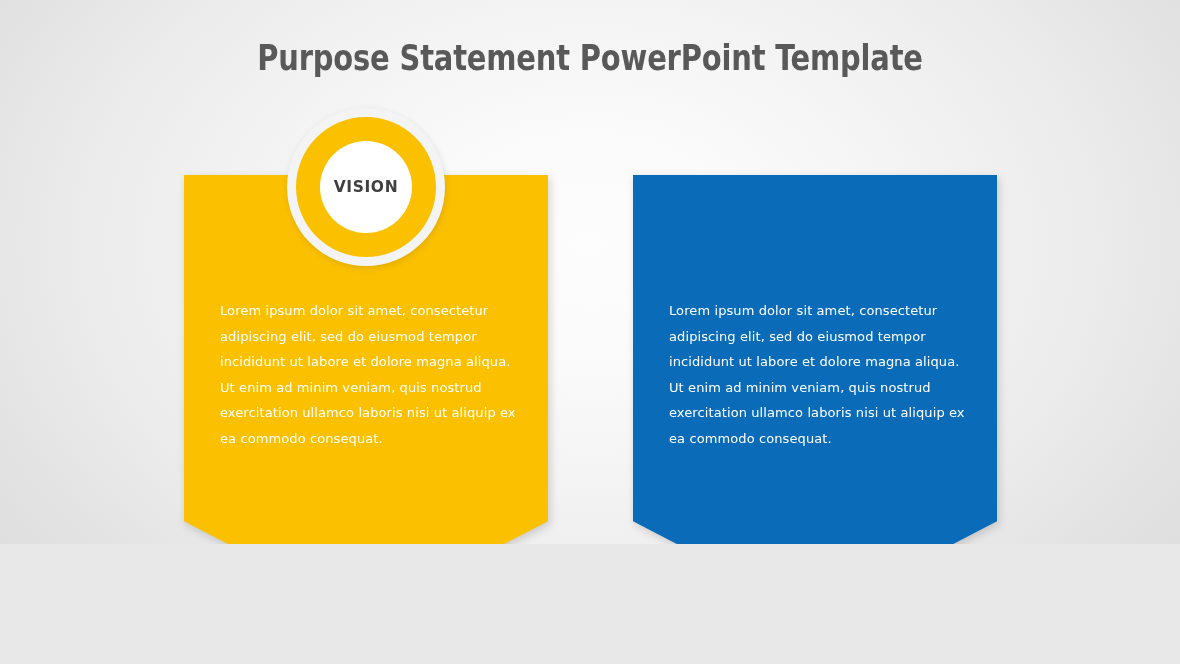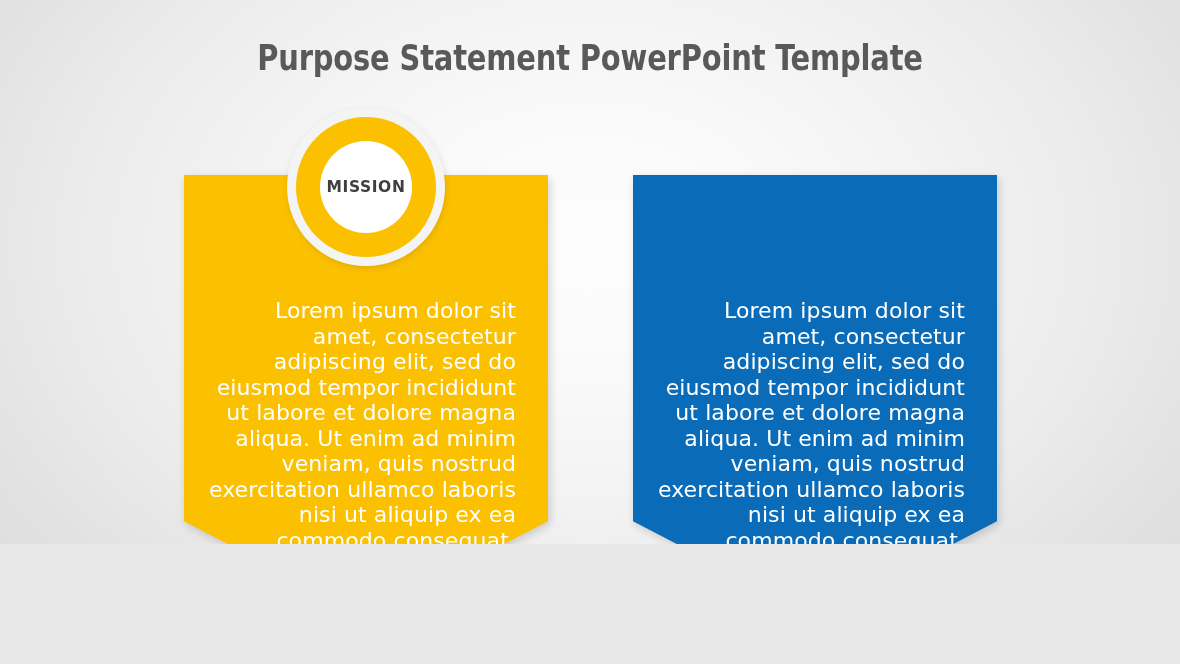--- a/index.html
+++ b/index.html
@@ -65,25 +65,25 @@
   }
   .banner.vision { left: 184px; }
   .banner.vision .body { background: #FBC000; }
   .banner.mission { left: 633px; }
   .banner.mission .body { background: #0A6CB8; }
 
   
   .para {
     position: absolute;
     top: 123px;
-    left: 24px;
+    left: 36px;
     width: 308px;
-    text-align: right;
+    text-align: left;
     color: #ffffff;
-    font-size: 22px;
+    font-size: 13px;
     line-height: 25.5px;
     font-family: "DejaVu Sans", "Liberation Sans", sans-serif;
     letter-spacing: 0.1px;
   }
 
   
   .rule {
     position: absolute;
     left: 50%;
     transform: translateX(-50%);
@@ -176,21 +176,21 @@
 
   <div class="banner mission">
     <div class="body"></div>
     <div class="para">Lorem ipsum dolor sit amet, consectetur adipiscing elit, sed do eiusmod tempor incididunt ut labore et dolore magna aliqua. Ut enim ad minim veniam, quis nostrud exercitation ullamco laboris nisi ut aliquip ex ea commodo consequat.</div>
     <div class="rule"></div>
   </div>
 
   <div class="badge vision">
     <div class="ring">
       <div class="hole">
-        <span class="label">MISSION</span>
+        <span class="label">VISION</span>
       </div>
     </div>
   </div>
 
 
   <div class="bar left"></div>
   <div class="bar center"></div>
   <div class="bar right"></div>
 
 </div>

